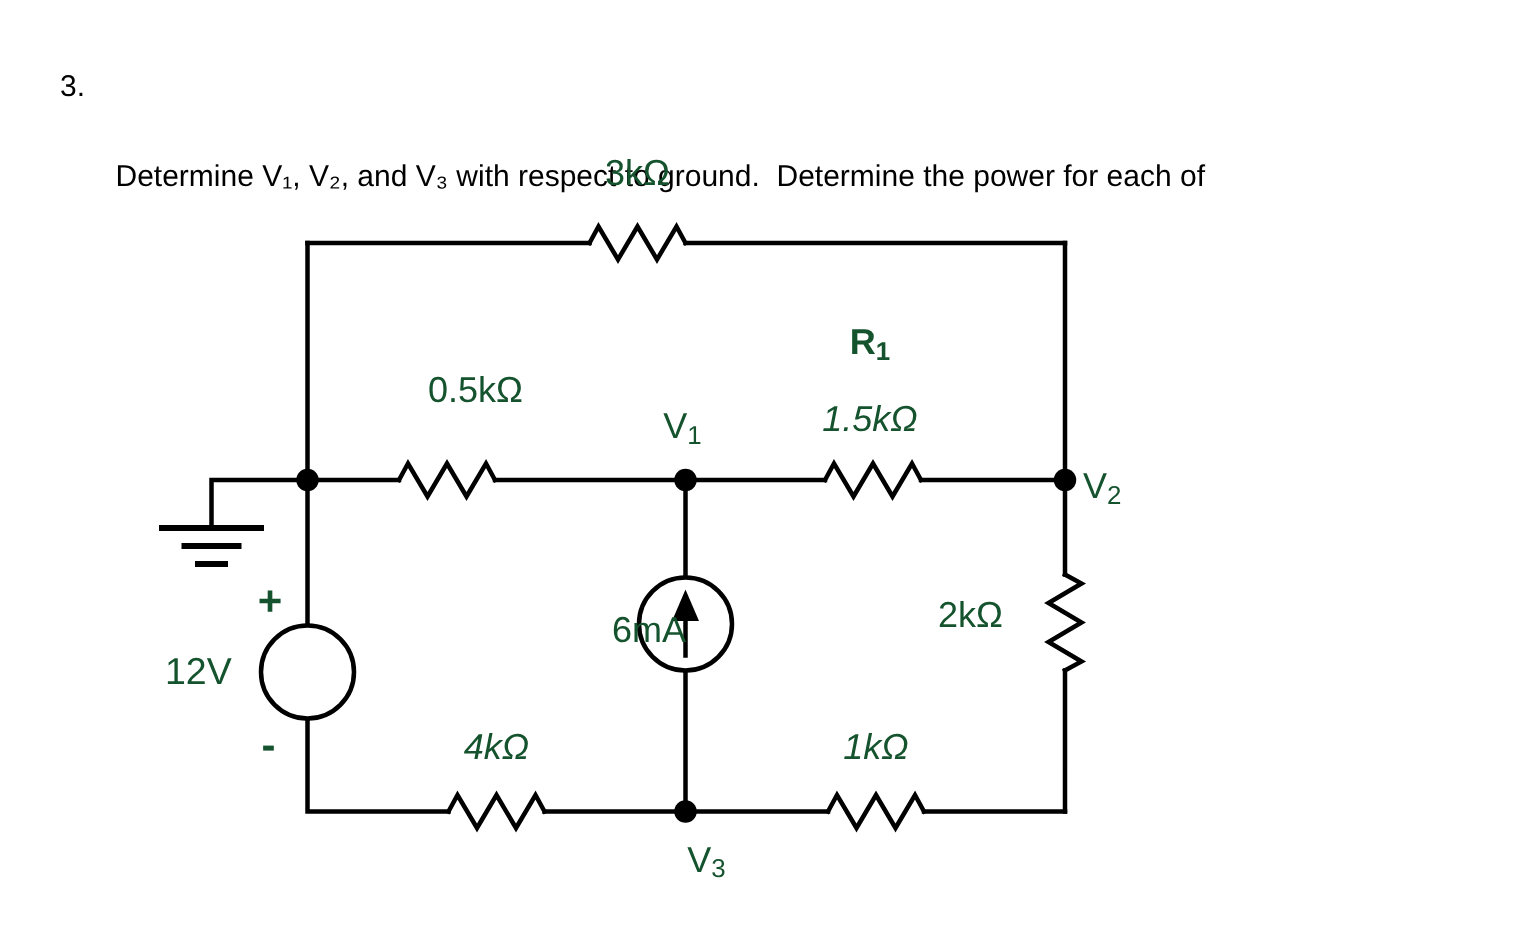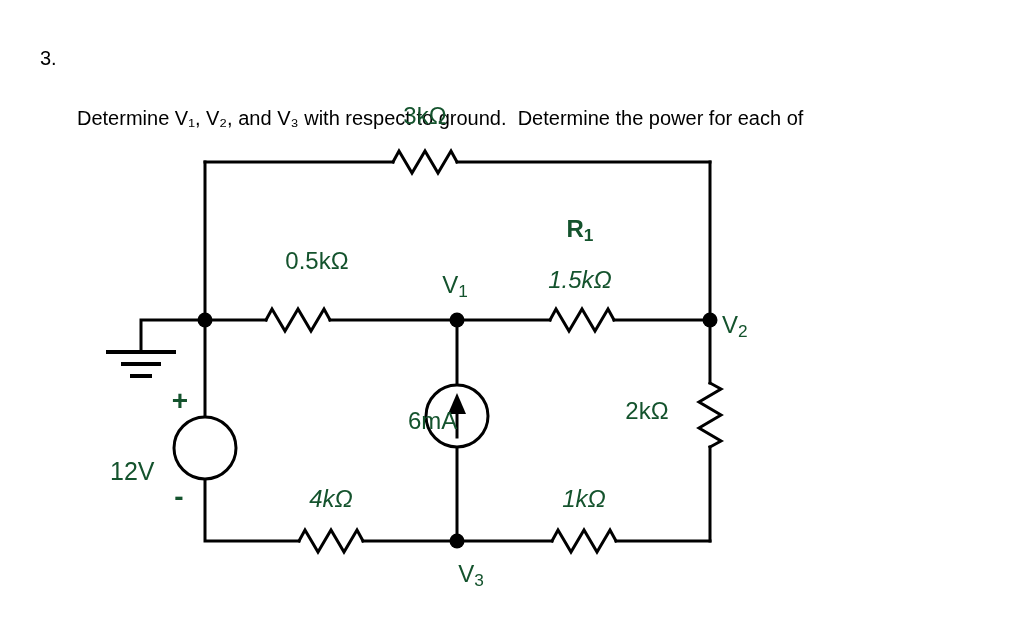--- a/index.html
+++ b/index.html
@@ -129,21 +129,21 @@
     <div class="clabel centered" style="left:331px; top:486px;font-style:italic;">4kΩ</div>
 
     <div class="clabel centered" style="left:584px; top:486px;font-style:italic;">1kΩ</div>
 
     <div class="clabel centered" style="left:455px; top:272px;"><span>V</span><span class="sub">1</span></div>
 
     <div class="clabel" style="left:722px; top:312px;"><span>V</span><span class="sub">2</span></div>
 
     <div class="clabel centered" style="left:457px; top:561px;margin-left:14px;"><span>V</span><span class="sub">3</span></div>
 
-    <div class="clabel" style="left:110px; top:458px; font-size:25px;">12V</div>
+    <div class="clabel" style="left:110px; top:435px; font-size:25px;">12V</div>
 
     <div class="clabel sign centered" style="left:180px; top:386px;">+</div>
 
     <div class="clabel sign centered" style="left:179px; top:482px;">-</div>
 
     <div class="clabel" style="left:364px; top:408px;margin-left:44px;">6mA</div>
 
   </div>
 </div>
 

